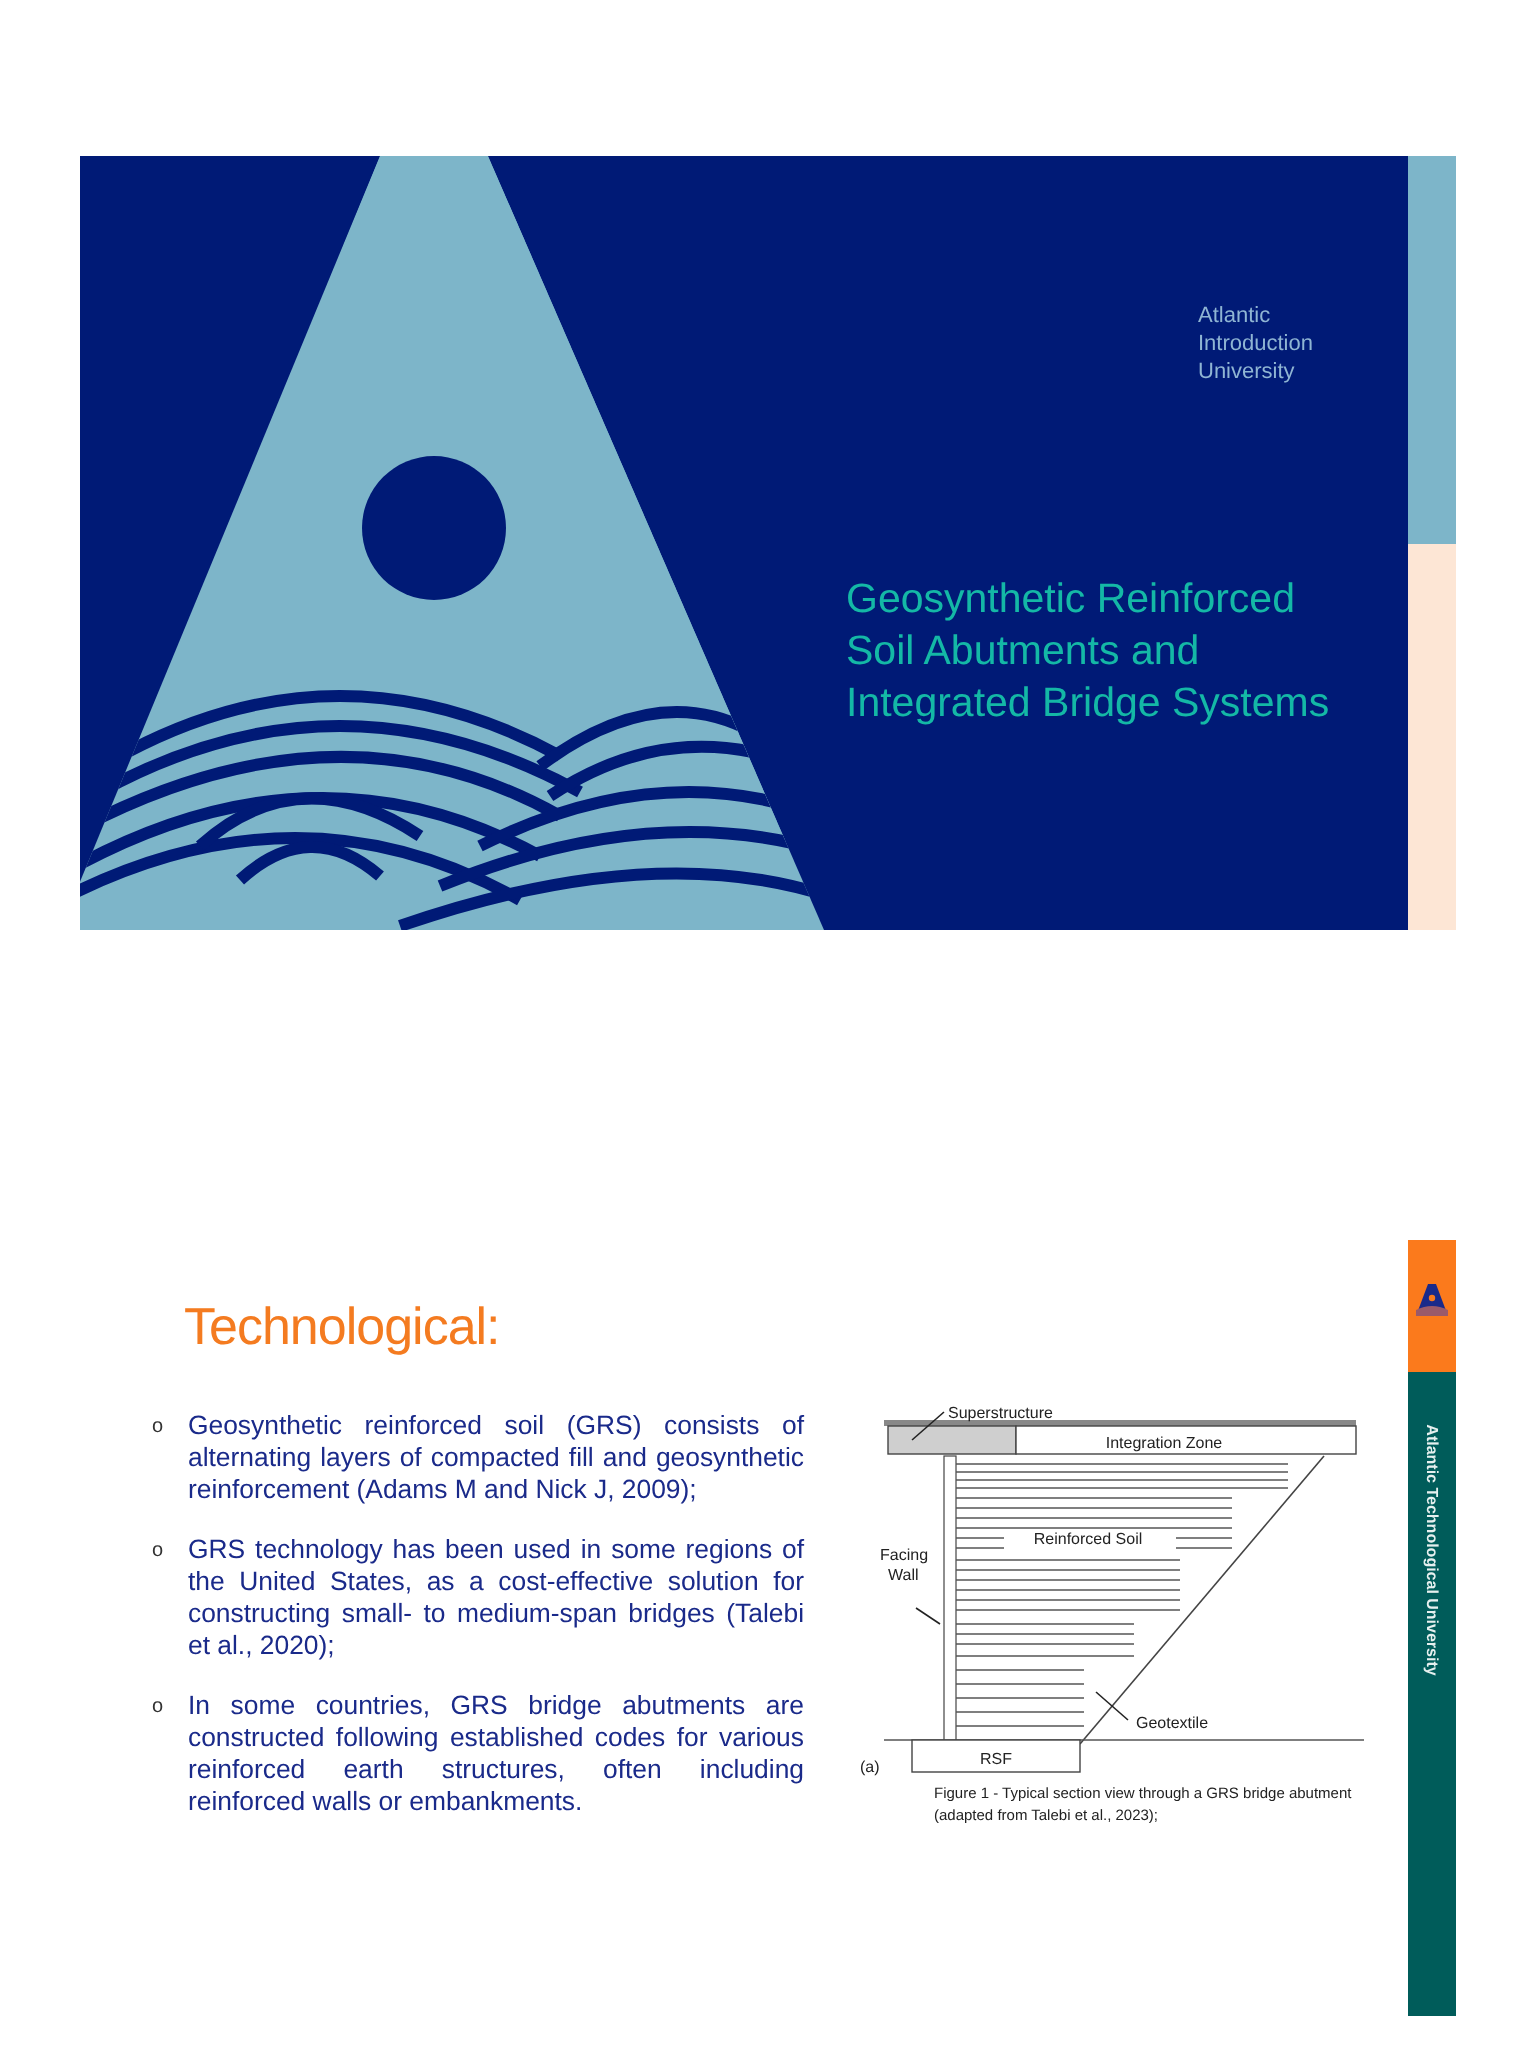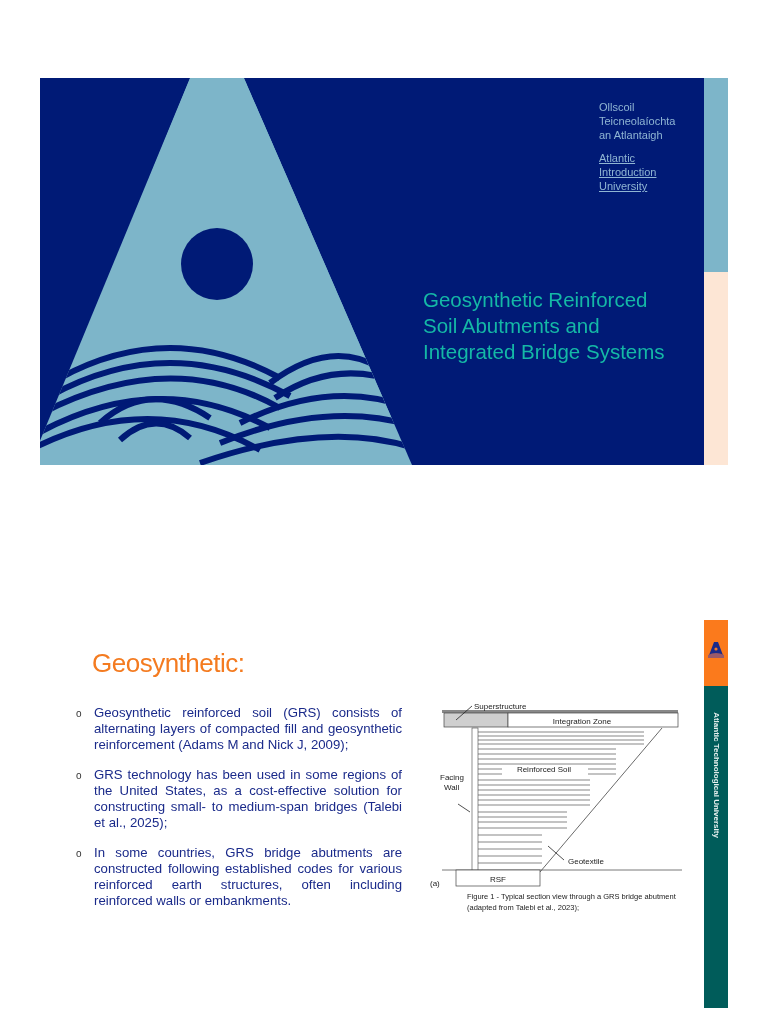--- a/index.html
+++ b/index.html
@@ -2,21 +2,21 @@
 <html><head>
 <meta charset="utf-8">
 <style>
   html,body{margin:0;padding:0;background:#ffffff;}
   body{width:768px;height:1024px;position:relative;overflow:hidden;font-family:"Liberation Sans",sans-serif;}
   .slide1{position:absolute;left:40px;top:78px;width:688px;height:387px;}
   .navy{position:absolute;left:0;top:0;width:664px;height:387px;background:#001a76;overflow:hidden;}
   .strip-blue{position:absolute;left:664px;top:0;width:24px;height:194px;background:#7db5c9;}
   .strip-peach{position:absolute;left:664px;top:194px;width:24px;height:193px;background:#fde6d5;}
   .uni-ga{position:absolute;left:559px;top:22px;color:#8fb5d3;font-size:11px;line-height:14px;}
-  .uni-en{position:absolute;left:559px;top:73px;color:#8fb5d3;font-size:11px;line-height:14px;text-decoration:underline;}
+  .uni-en{position:absolute;left:559px;top:73px;color:#8fb5d3;font-size:11px;line-height:14px;}
   .title{position:absolute;left:383px;top:209px;color:#14b8a6;font-size:20.5px;line-height:26px;white-space:pre-line;}
   .logo{position:absolute;left:0;top:0;}
   .slide2{position:absolute;left:40px;top:620px;width:688px;height:390px;}
   .strip-orange{position:absolute;left:664px;top:0;width:24px;height:66px;background:#fb7a1c;}
   .strip-teal{position:absolute;left:664px;top:66px;width:24px;height:322px;background:#005c5a;}
   .vert{position:absolute;left:676px;top:155px;transform:translate(-50%,-50%) rotate(90deg);color:#e6f0ef;font-size:8px;font-weight:bold;white-space:nowrap;}
   .h2{position:absolute;left:52px;top:28px;color:#f47b20;font-size:26px;letter-spacing:-0.5px;}
   ul.bul{position:absolute;left:36px;top:85px;width:326px;margin:0;padding:0;list-style:none;}
   ul.bul li{position:relative;padding-left:18px;color:#1a2a8a;font-size:13.2px;line-height:16px;text-align:justify;margin-bottom:14px;}
   ul.bul li .mk{position:absolute;left:0;top:1px;font-size:10px;color:#333;}
@@ -46,43 +46,38 @@
         <path d="M-10,372 Q110,310 220,372"></path>
         <path d="M60,345 Q110,300 170,340"></path>
         <path d="M80,362 Q115,330 150,360"></path>
         <path d="M230,305 Q290,260 340,290"></path>
         <path d="M235,320 Q295,280 360,305"></path>
         <path d="M200,345 Q290,300 370,330"></path>
         <path d="M180,365 Q290,320 380,350"></path>
         <path d="M160,385 Q290,340 380,372"></path>
       </g>
     </svg>
-    <div class="uni-ga">
-      <div>Ollscoil</div>
-      <div>Teicneolaíochta</div>
-      <div>an Atlantaigh</div>
-    </div>
     <div class="uni-en">
       <div>Atlantic</div>
       <div>Introduction</div>
       <div>University</div>
     </div>
     <div class="title">Geosynthetic Reinforced
 Soil Abutments and
 Integrated Bridge Systems</div>
   </div>
   <div class="strip-blue"></div>
   <div class="strip-peach"></div>
 </div>
 
 <div class="slide2">
-  <div class="h2">Geosynthetic:</div>
+  <div class="h2">Technological:</div>
   <ul class="bul">
     <li><span class="mk">o</span><span>Geosynthetic reinforced soil (GRS) consists of alternating layers of compacted fill and geosynthetic reinforcement (Adams M and Nick J, 2009);</span></li>
-    <li><span class="mk">o</span><span>GRS technology has been used in some regions of the United States, as a cost-effective solution for constructing small- to medium-span bridges (Talebi et al., 2025);</span></li>
+    <li><span class="mk">o</span><span>GRS technology has been used in some regions of the United States, as a cost-effective solution for constructing small- to medium-span bridges (Talebi et al., 2020);</span></li>
     <li><span class="mk">o</span><span>In some countries, GRS bridge abutments are constructed following established codes for various reinforced earth structures, often including reinforced walls or embankments.</span></li>
   </ul>
 
   <svg class="fig" width="290" height="220" viewBox="0 0 290 220" font-family="Liberation Sans, sans-serif">
 
     <rect x="30" y="8" width="236" height="3" fill="#888"></rect>
     <rect x="32" y="11" width="64" height="14" fill="#cfcfcf" stroke="#444" stroke-width="0.7"></rect>
     <rect x="96" y="11" width="170" height="14" fill="#fff" stroke="#444" stroke-width="0.7"></rect>
     <text x="170" y="22" font-size="8" text-anchor="middle" fill="#222">Integration Zone</text>
     <text x="62" y="7" font-size="8" fill="#222">Superstructure</text>

